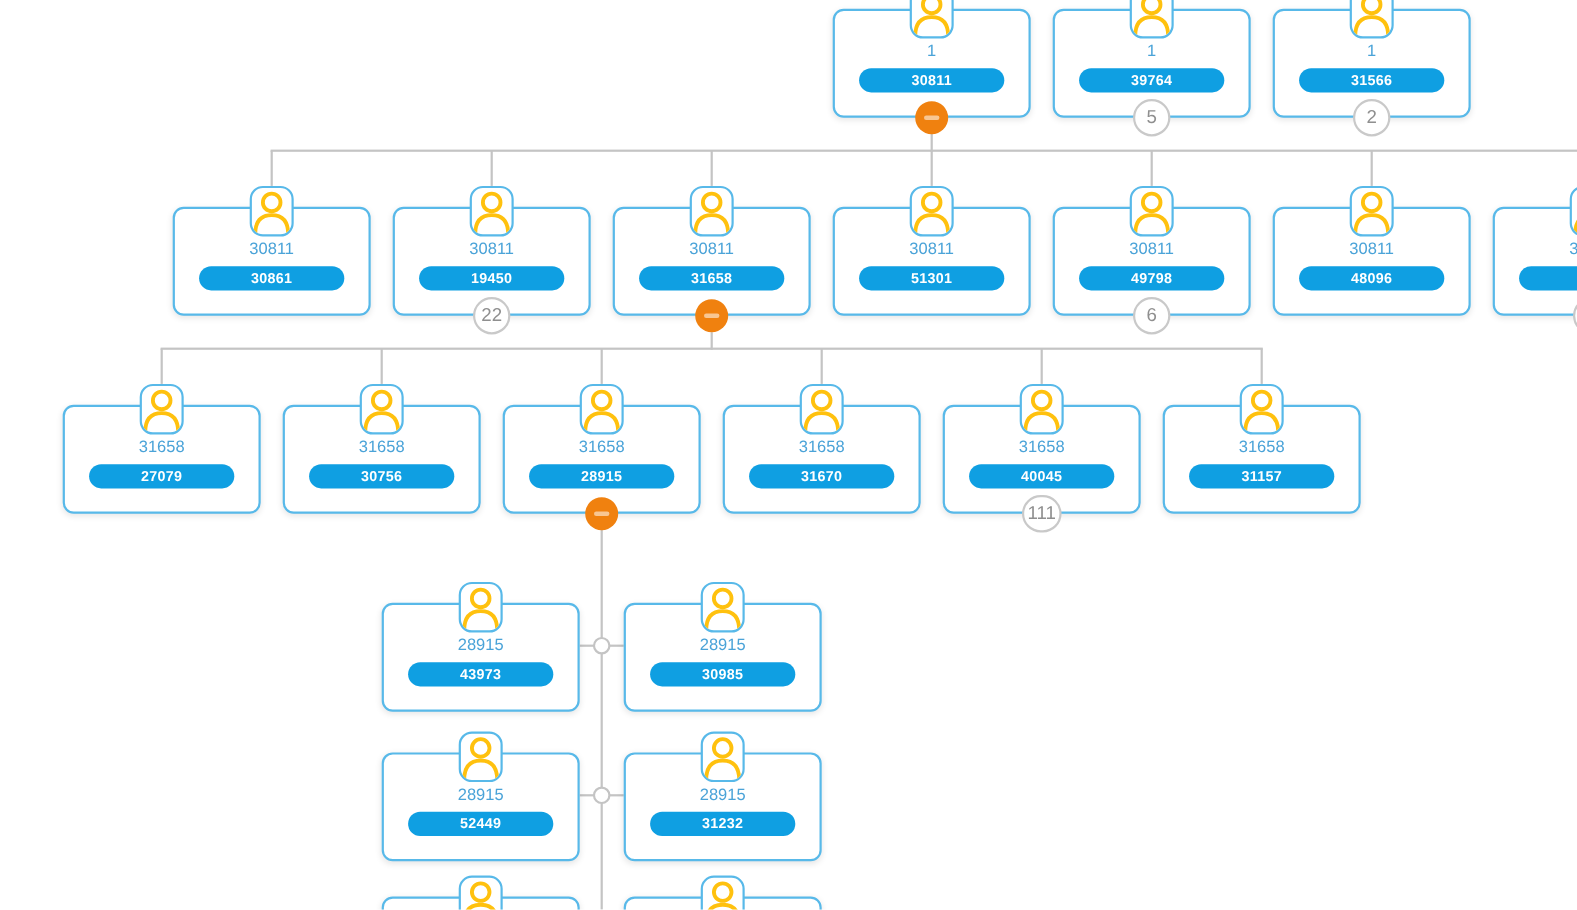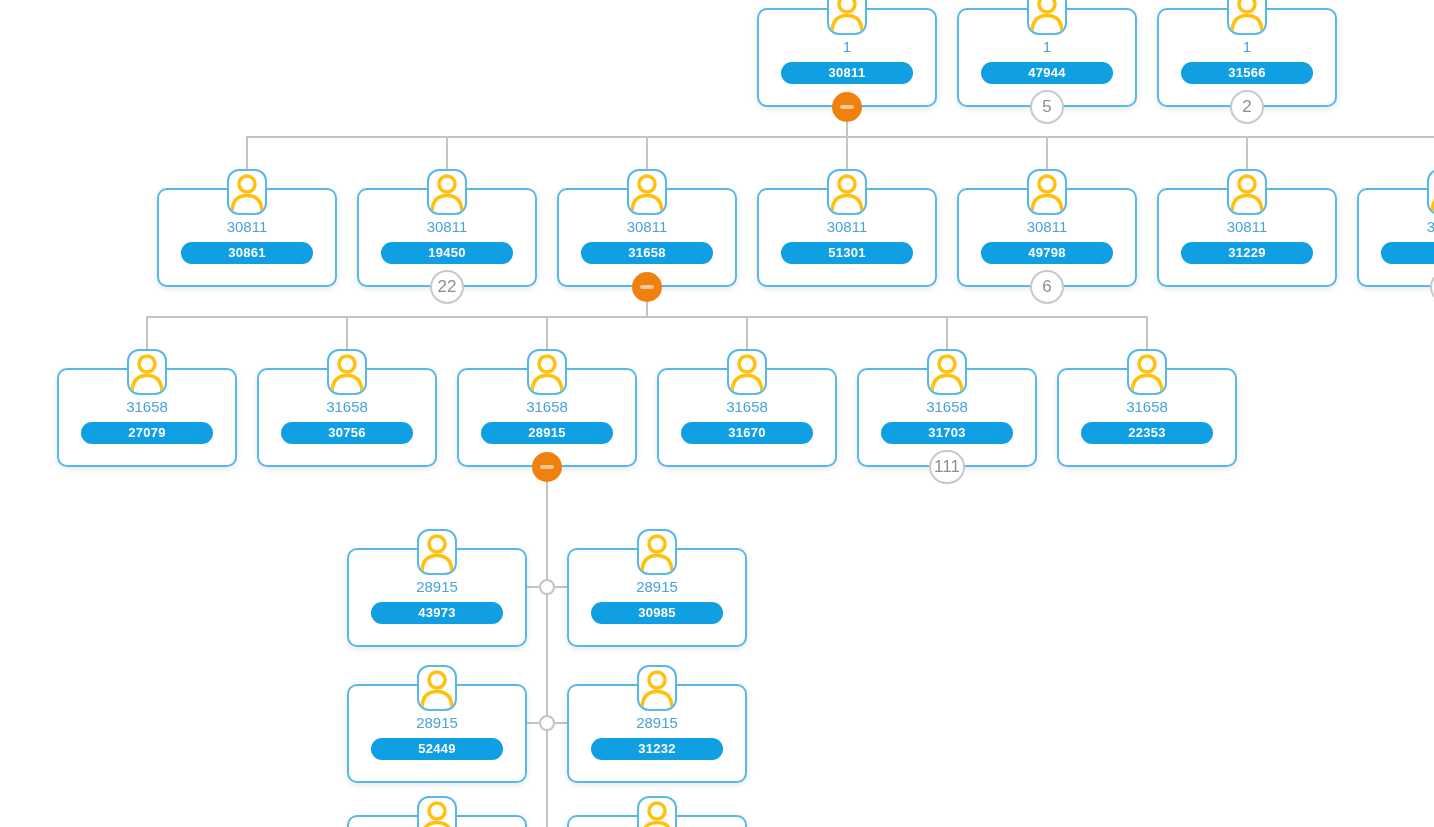--- a/index.html
+++ b/index.html
@@ -85,21 +85,21 @@
     </div>
     <div class="node" style="left: 957px; top: -11px;">
       <div class="card"></div>
       <div class="avatar">
         <svg width="36" height="41" viewBox="0 0 36 41">
           <circle cx="18" cy="12" r="8" fill="none" stroke="#ffc10e" stroke-width="3.5"></circle>
           <path d="M3 41 C3 28.5 9 23.5 18 23.5 C27 23.5 33 28.5 33 41" fill="none" stroke="#ffc10e" stroke-width="3.5"></path>
         </svg>
       </div>
       <div class="label">1</div>
-      <div class="badge">47944</div>
+      <div class="badge">39764</div>
       <div class="exp-count">5</div>
     </div>
     <div class="node" style="left: 1157px; top: -11px;">
       <div class="card"></div>
       <div class="avatar">
         <svg width="36" height="41" viewBox="0 0 36 41">
           <circle cx="18" cy="12" r="8" fill="none" stroke="#ffc10e" stroke-width="3.5"></circle>
           <path d="M3 41 C3 28.5 9 23.5 18 23.5 C27 23.5 33 28.5 33 41" fill="none" stroke="#ffc10e" stroke-width="3.5"></path>
         </svg>
       </div>
@@ -169,21 +169,21 @@
     </div>
     <div class="node" style="left: 1157px; top: 169px;">
       <div class="card"></div>
       <div class="avatar">
         <svg width="36" height="41" viewBox="0 0 36 41">
           <circle cx="18" cy="12" r="8" fill="none" stroke="#ffc10e" stroke-width="3.5"></circle>
           <path d="M3 41 C3 28.5 9 23.5 18 23.5 C27 23.5 33 28.5 33 41" fill="none" stroke="#ffc10e" stroke-width="3.5"></path>
         </svg>
       </div>
       <div class="label">30811</div>
-      <div class="badge">31229</div>
+      <div class="badge">48096</div>
     </div>
     <div class="node" style="left: 1357px; top: 169px;">
       <div class="card"></div>
       <div class="avatar">
         <svg width="36" height="41" viewBox="0 0 36 41">
           <circle cx="18" cy="12" r="8" fill="none" stroke="#ffc10e" stroke-width="3.5"></circle>
           <path d="M3 41 C3 28.5 9 23.5 18 23.5 C27 23.5 33 28.5 33 41" fill="none" stroke="#ffc10e" stroke-width="3.5"></path>
         </svg>
       </div>
       <div class="label">30811</div>
@@ -239,33 +239,33 @@
     </div>
     <div class="node" style="left: 857px; top: 349px;">
       <div class="card"></div>
       <div class="avatar">
         <svg width="36" height="41" viewBox="0 0 36 41">
           <circle cx="18" cy="12" r="8" fill="none" stroke="#ffc10e" stroke-width="3.5"></circle>
           <path d="M3 41 C3 28.5 9 23.5 18 23.5 C27 23.5 33 28.5 33 41" fill="none" stroke="#ffc10e" stroke-width="3.5"></path>
         </svg>
       </div>
       <div class="label">31658</div>
-      <div class="badge">31703</div>
+      <div class="badge">40045</div>
       <div class="exp-count">111</div>
     </div>
     <div class="node" style="left: 1057px; top: 349px;">
       <div class="card"></div>
       <div class="avatar">
         <svg width="36" height="41" viewBox="0 0 36 41">
           <circle cx="18" cy="12" r="8" fill="none" stroke="#ffc10e" stroke-width="3.5"></circle>
           <path d="M3 41 C3 28.5 9 23.5 18 23.5 C27 23.5 33 28.5 33 41" fill="none" stroke="#ffc10e" stroke-width="3.5"></path>
         </svg>
       </div>
       <div class="label">31658</div>
-      <div class="badge">22353</div>
+      <div class="badge">31157</div>
     </div>
     <div class="node" style="left: 347px; top: 529px;">
       <div class="card"></div>
       <div class="avatar">
         <svg width="36" height="41" viewBox="0 0 36 41">
           <circle cx="18" cy="12" r="8" fill="none" stroke="#ffc10e" stroke-width="3.5"></circle>
           <path d="M3 41 C3 28.5 9 23.5 18 23.5 C27 23.5 33 28.5 33 41" fill="none" stroke="#ffc10e" stroke-width="3.5"></path>
         </svg>
       </div>
       <div class="label">28915</div>

